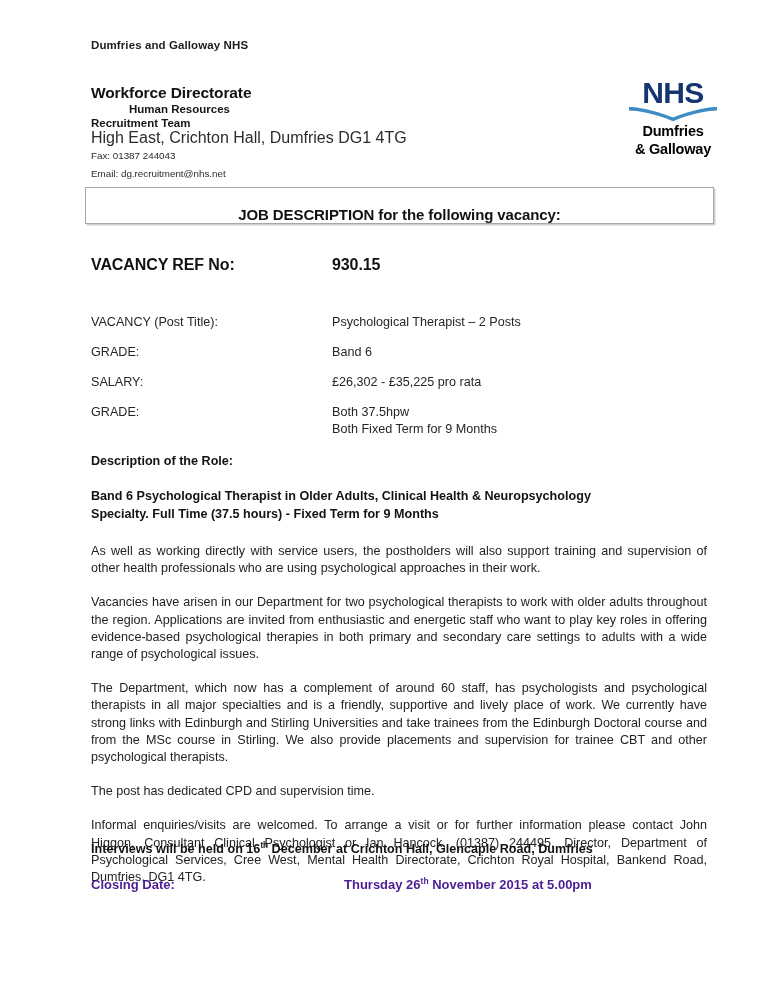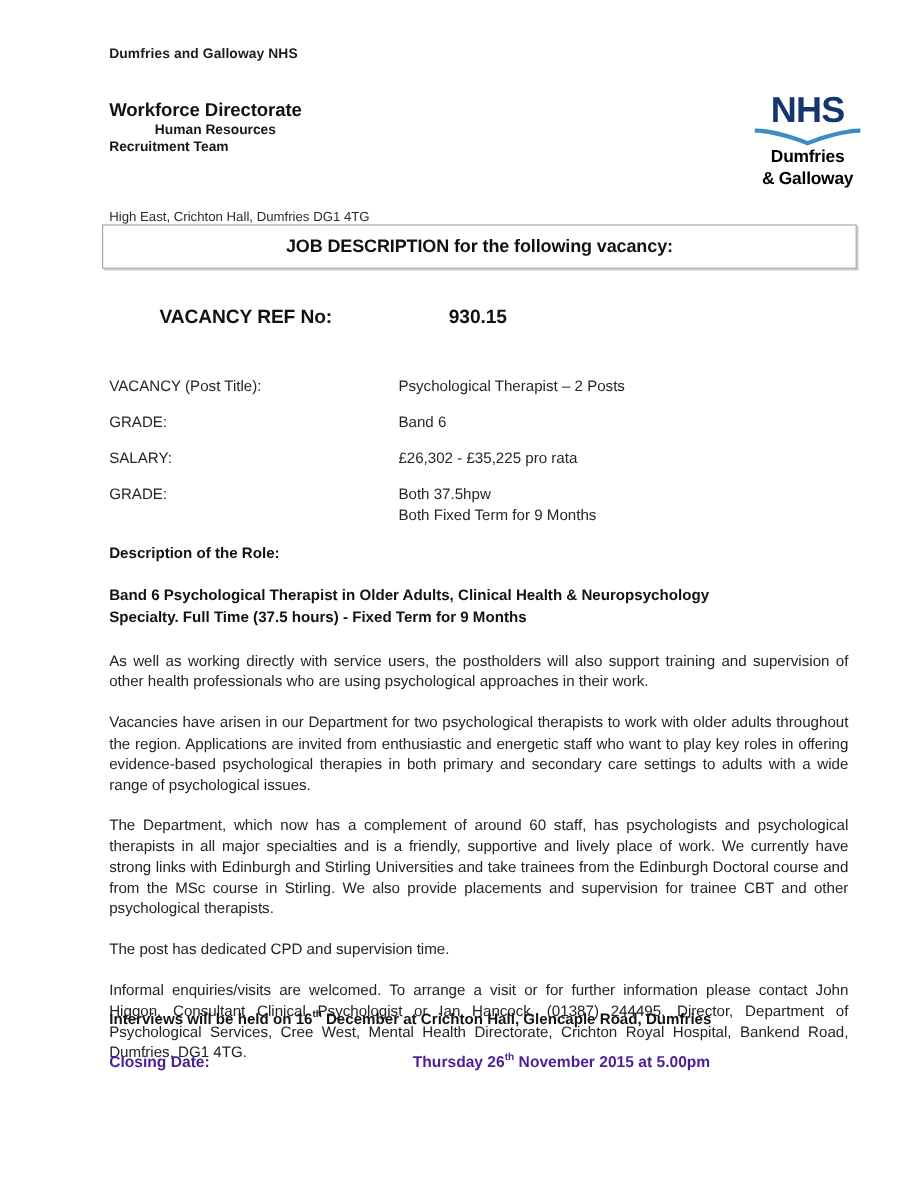--- a/index.html
+++ b/index.html
@@ -54,24 +54,23 @@
     color: #161616;
     padding-left: 38px;
   }
   .lh-sub2 {
     font-size: 11.5px;
     font-weight: bold;
     line-height: 14px;
     color: #161616;
   }
   .lh-addr {
-    font-size: 11px;
+    font-size: 16px;
     line-height: 15px;
     color: #2b2b2b;
-    margin-top: 44px;
   }
   .lh-fax {
     font-size: 9.8px;
     line-height: 15px;
     margin-top: 3px;
     color: #2b2b2b;
   }
   .lh-email {
     font-size: 9.8px;
     line-height: 15px;
@@ -115,41 +114,40 @@
   .jd-box {
     position: absolute;
     left: 85px;
     top: 187px;
     width: 627px;
     height: 35px;
     border: 1px solid #a8a8a8;
     background: #ffffff;
     box-shadow: 1.5px 1.5px 0 #cfcfcf;
     display: flex;
-    align-items: center;
+    align-items: flex-end;
     justify-content: center;
   }
   .jd-box-text {
     font-size: 15px;
     font-weight: bold;
     letter-spacing: -0.1px;
     color: #121212;
   }
 
   
   .vref {
     position: absolute;
     left: 91px;
     top: 256px;
     width: 620px;
     font-size: 16px;
     font-weight: bold;
     letter-spacing: -0.1px;
     color: #121212;
-    margin-left: 42px;
   }
   .vref .k { display: inline-block; width: 241px; }
 
   
   .details {
     position: absolute;
     left: 91px;
     top: 314px;
     width: 620px;
     font-size: 12.6px;

